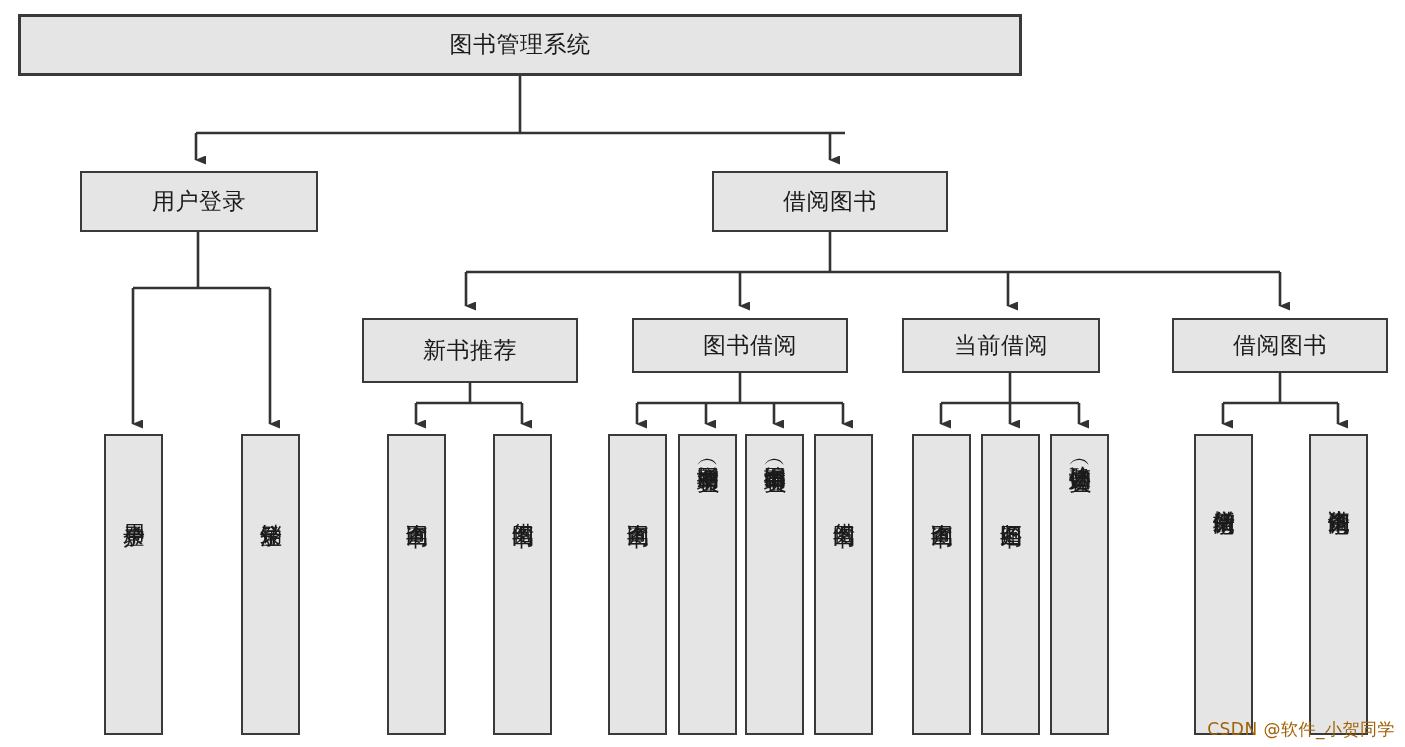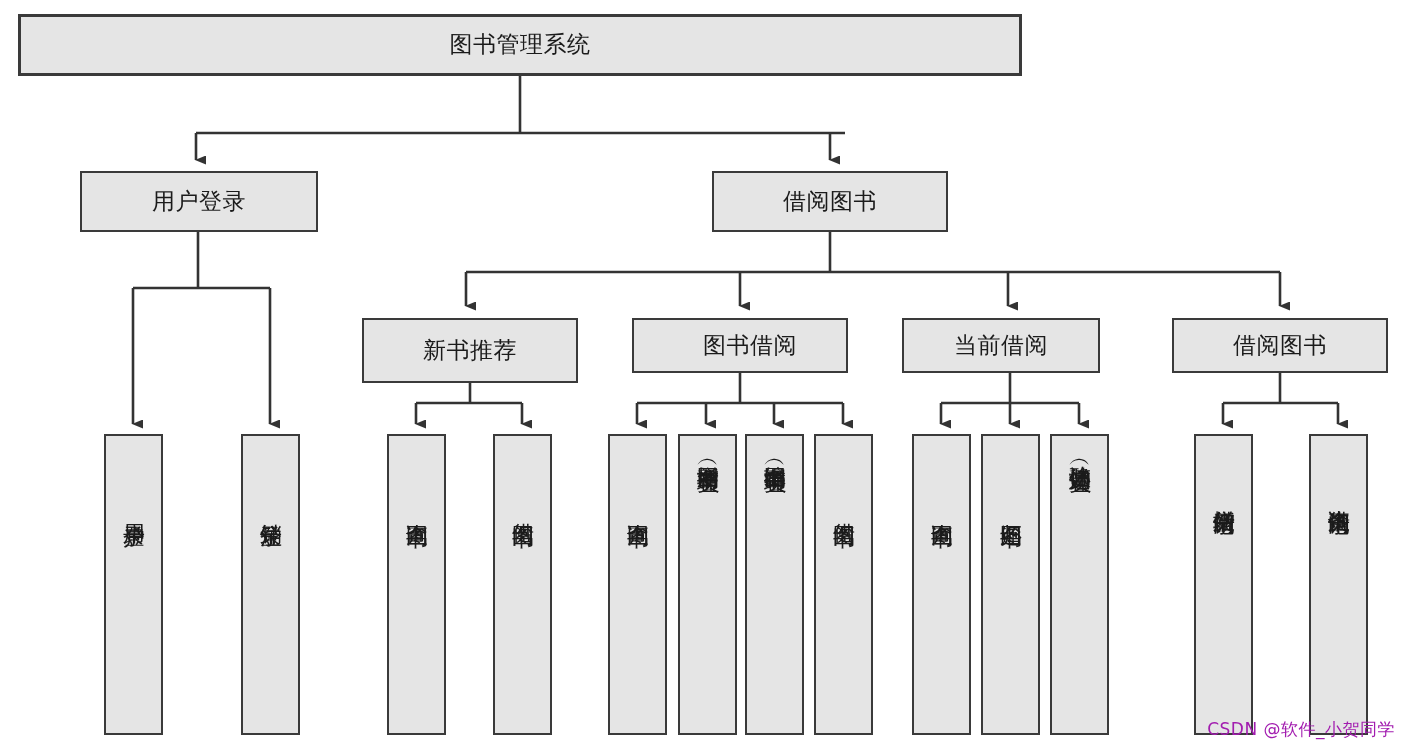--- a/index.html
+++ b/index.html
@@ -68,21 +68,21 @@
     margin-top: 46px;
   }
   .leaf-tall .node-label-v {
     margin-top: 2px;
   }
   #watermark {
     position: absolute;
     right: 10px;
     bottom: 6px;
     font-size: 17px;
-    color: #a21caf;
+    color: #a16207;
     letter-spacing: 0.5px;
     white-space: nowrap;
     user-select: none;
   }
 </style>
 </head>
 <body>
 
 <div id="diagram-root">
 

